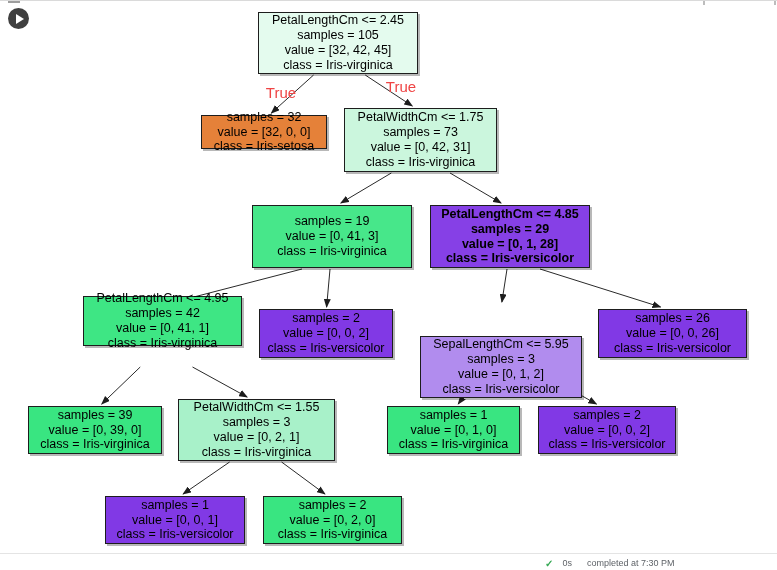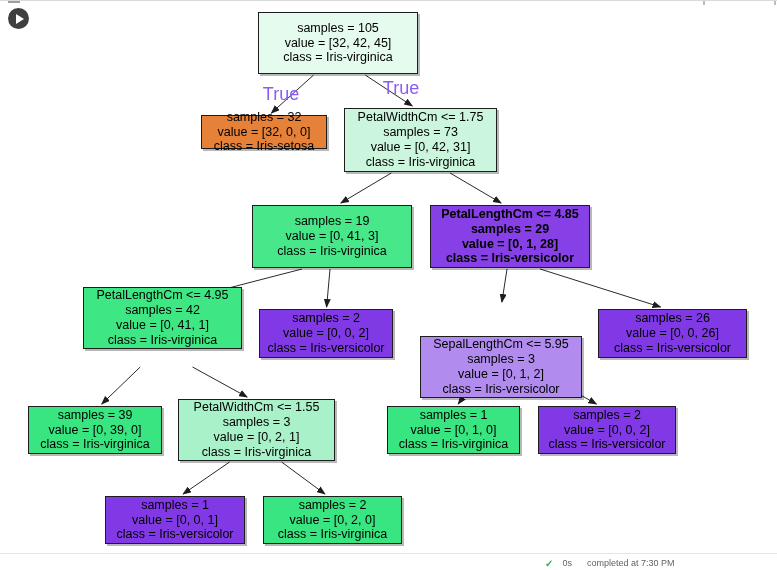--- a/index.html
+++ b/index.html
@@ -24,21 +24,21 @@
 
   .node {
     position:absolute; box-sizing:border-box; border:1px solid #1d1d1d;
     box-shadow:2px 2px 0 rgba(0,0,0,0.28);
     display:flex; flex-direction:column; justify-content:center; align-items:center;
     text-align:center; color:#000; font-size:12.5px; line-height:14.8px; white-space:nowrap;
   }
 
   .edge-label {
     position:absolute; transform:translateX(-50%);
-    font-size:18px; color:#8b5cf6;
+    font-size:15px; color:#ef4444;
   }
 
   .status-divider { position:absolute; left:0; top:552px; width:777px; height:1px; background:#e4e4e4; }
   .status-bar {
     position:absolute; left:545px; top:556px; height:12px;
     display:flex; align-items:center; font-size:9px; color:#5f6368;
   }
   .status-bar .check { font-size:10px; font-weight:bold; margin-right:9px; }
   .status-bar .dur { margin-right:15px; }
 </style>
@@ -74,20 +74,21 @@
         <line x1="192.5" y1="366" x2="247.1" y2="396" stroke="#2a2a2a" stroke-width="1" marker-end="url(#arrow)"></line>
         <line x1="485.325" y1="366" x2="458.25" y2="403" stroke="#2a2a2a" stroke-width="1" marker-end="url(#arrow)"></line>
         <line x1="531" y1="366" x2="596.4" y2="403" stroke="#2a2a2a" stroke-width="1" marker-end="url(#arrow)"></line>
         <line x1="229.605" y1="461" x2="183.15" y2="493" stroke="#2a2a2a" stroke-width="1" marker-end="url(#arrow)"></line>
         <line x1="281.58" y1="461" x2="324.9" y2="493" stroke="#2a2a2a" stroke-width="1" marker-end="url(#arrow)"></line>
       </g>
   </svg>
 
   <div id="tree">
       <div class="node" style="left: 258px; top: 11px; width: 160px; height: 62px; background: rgb(228, 251, 238);">
+        <div>PetalLengthCm &lt;= 2.45</div>
         <div>samples = 105</div>
         <div>value = [32, 42, 45]</div>
         <div>class = Iris-virginica</div>
       </div>
       <div class="node" style="left: 201px; top: 114px; width: 126px; height: 34px; background: rgb(229, 129, 57);">
         <div>samples = 32</div>
         <div>value = [32, 0, 0]</div>
         <div>class = Iris-setosa</div>
       </div>
       <div class="node" style="left: 344px; top: 107px; width: 153px; height: 64px; background: rgb(203, 246, 221);">
@@ -100,21 +101,21 @@
         <div>samples = 19</div>
         <div>value = [0, 41, 3]</div>
         <div>class = Iris-virginica</div>
       </div>
       <div class="node" style="left: 430px; top: 204px; width: 160px; height: 63px; background: rgb(134, 64, 230); font-weight: bold;">
         <div>PetalLengthCm &lt;= 4.85</div>
         <div>samples = 29</div>
         <div>value = [0, 1, 28]</div>
         <div>class = Iris-versicolor</div>
       </div>
-      <div class="node" style="left: 83px; top: 286px; width: 159px; height: 62px; background: rgb(62, 230, 132);">
+      <div class="node" style="left: 83px; top: 295px; width: 159px; height: 50px; background: rgb(62, 230, 132);">
         <div>PetalLengthCm &lt;= 4.95</div>
         <div>samples = 42</div>
         <div>value = [0, 41, 1]</div>
         <div>class = Iris-virginica</div>
       </div>
       <div class="node" style="left: 259px; top: 308px; width: 134px; height: 49px; background: rgb(129, 57, 229);">
         <div>samples = 2</div>
         <div>value = [0, 0, 2]</div>
         <div>class = Iris-versicolor</div>
       </div>

